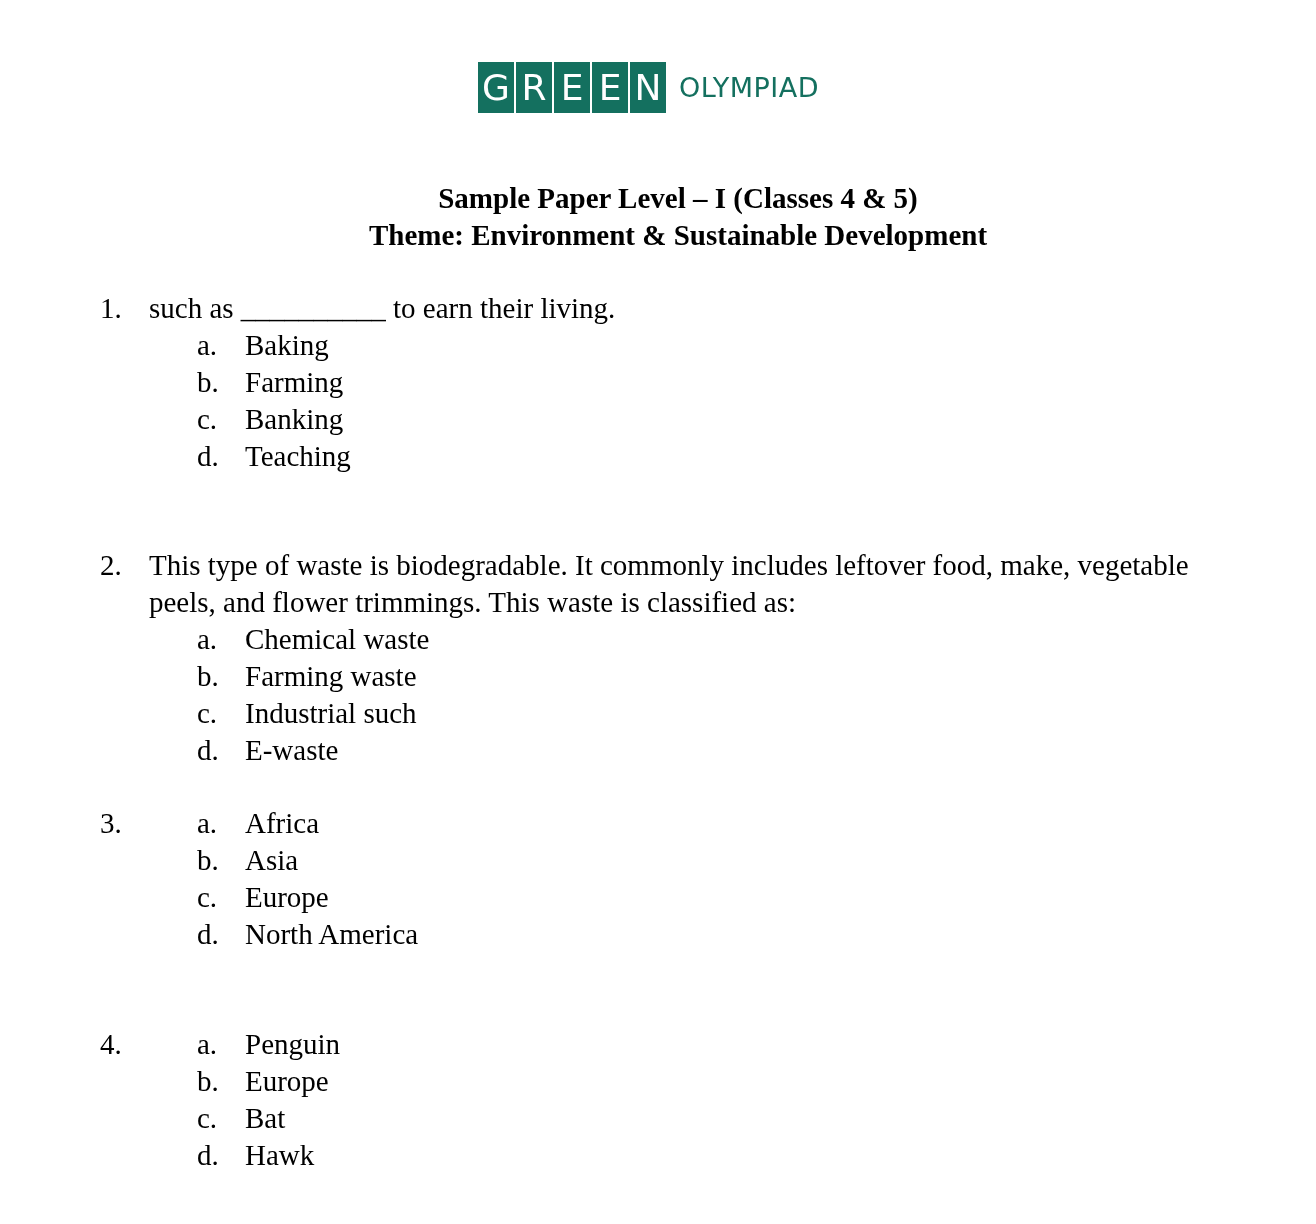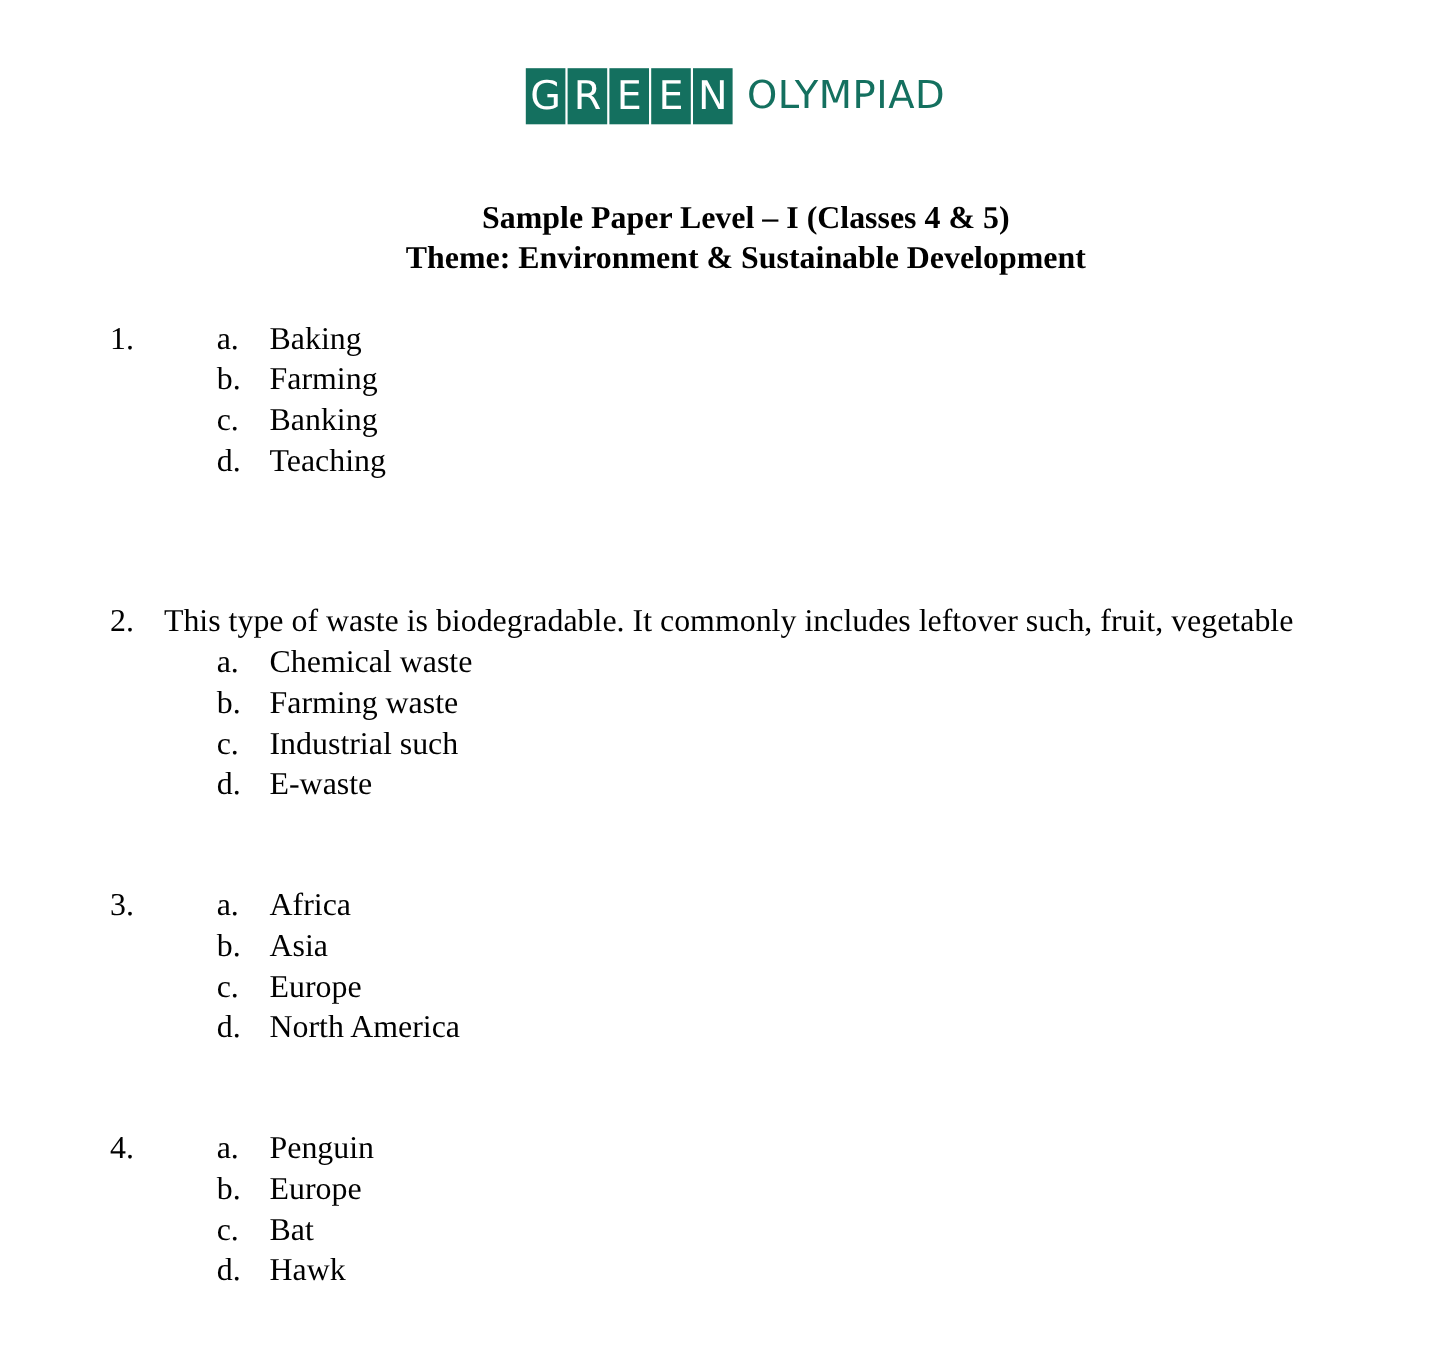--- a/index.html
+++ b/index.html
@@ -38,21 +38,21 @@
     font-weight: 500;
     display: flex;
     align-items: center;
     justify-content: center;
     line-height: 1;
   }
   .logo-word {
     margin-left: 13px;
     color: #14705f;
     font-family: "DejaVu Sans", "Liberation Sans", sans-serif;
-    font-size: 35px;
+    font-size: 27px;
     font-weight: 500;
     letter-spacing: 0.5px;
     line-height: 1;
   }
   .title-block {
     position: absolute;
     left: 0;
     width: 1356px;
     top: 180px;
     text-align: center;
@@ -108,33 +108,35 @@
 </div>
 
 <div class="title-block">
   <div>Sample Paper Level – I (Classes 4 &amp; 5)</div>
   <div>Theme: Environment &amp; Sustainable Development</div>
 </div>
 
 <div class="question" style="top: 290px;">
   <div class="q-stem">
     <span class="q-num">1.</span>
+    <div>such as __________ to earn their living.</div>
   </div>
   <ul class="q-options">
     <li class="q-option"><span class="opt-letter">a.</span><span>Baking</span></li>
     <li class="q-option"><span class="opt-letter">b.</span><span>Farming</span></li>
     <li class="q-option"><span class="opt-letter">c.</span><span>Banking</span></li>
     <li class="q-option"><span class="opt-letter">d.</span><span>Teaching</span></li>
   </ul>
 </div>
 
 <div class="question" style="top: 547px;">
   <div class="q-stem">
     <span class="q-num">2.</span>
-    <div>This type of waste is biodegradable. It commonly includes leftover such, fruit, vegetable</div>
+    <div>This type of waste is biodegradable. It commonly includes leftover food, make, vegetable</div>
+    <div>peels, and flower trimmings. This waste is classified as:</div>
   </div>
   <ul class="q-options">
     <li class="q-option"><span class="opt-letter">a.</span><span>Chemical waste</span></li>
     <li class="q-option"><span class="opt-letter">b.</span><span>Farming waste</span></li>
     <li class="q-option"><span class="opt-letter">c.</span><span>Industrial such</span></li>
     <li class="q-option"><span class="opt-letter">d.</span><span>E-waste</span></li>
   </ul>
 </div>
 
 <div class="question" style="top: 805px;">

